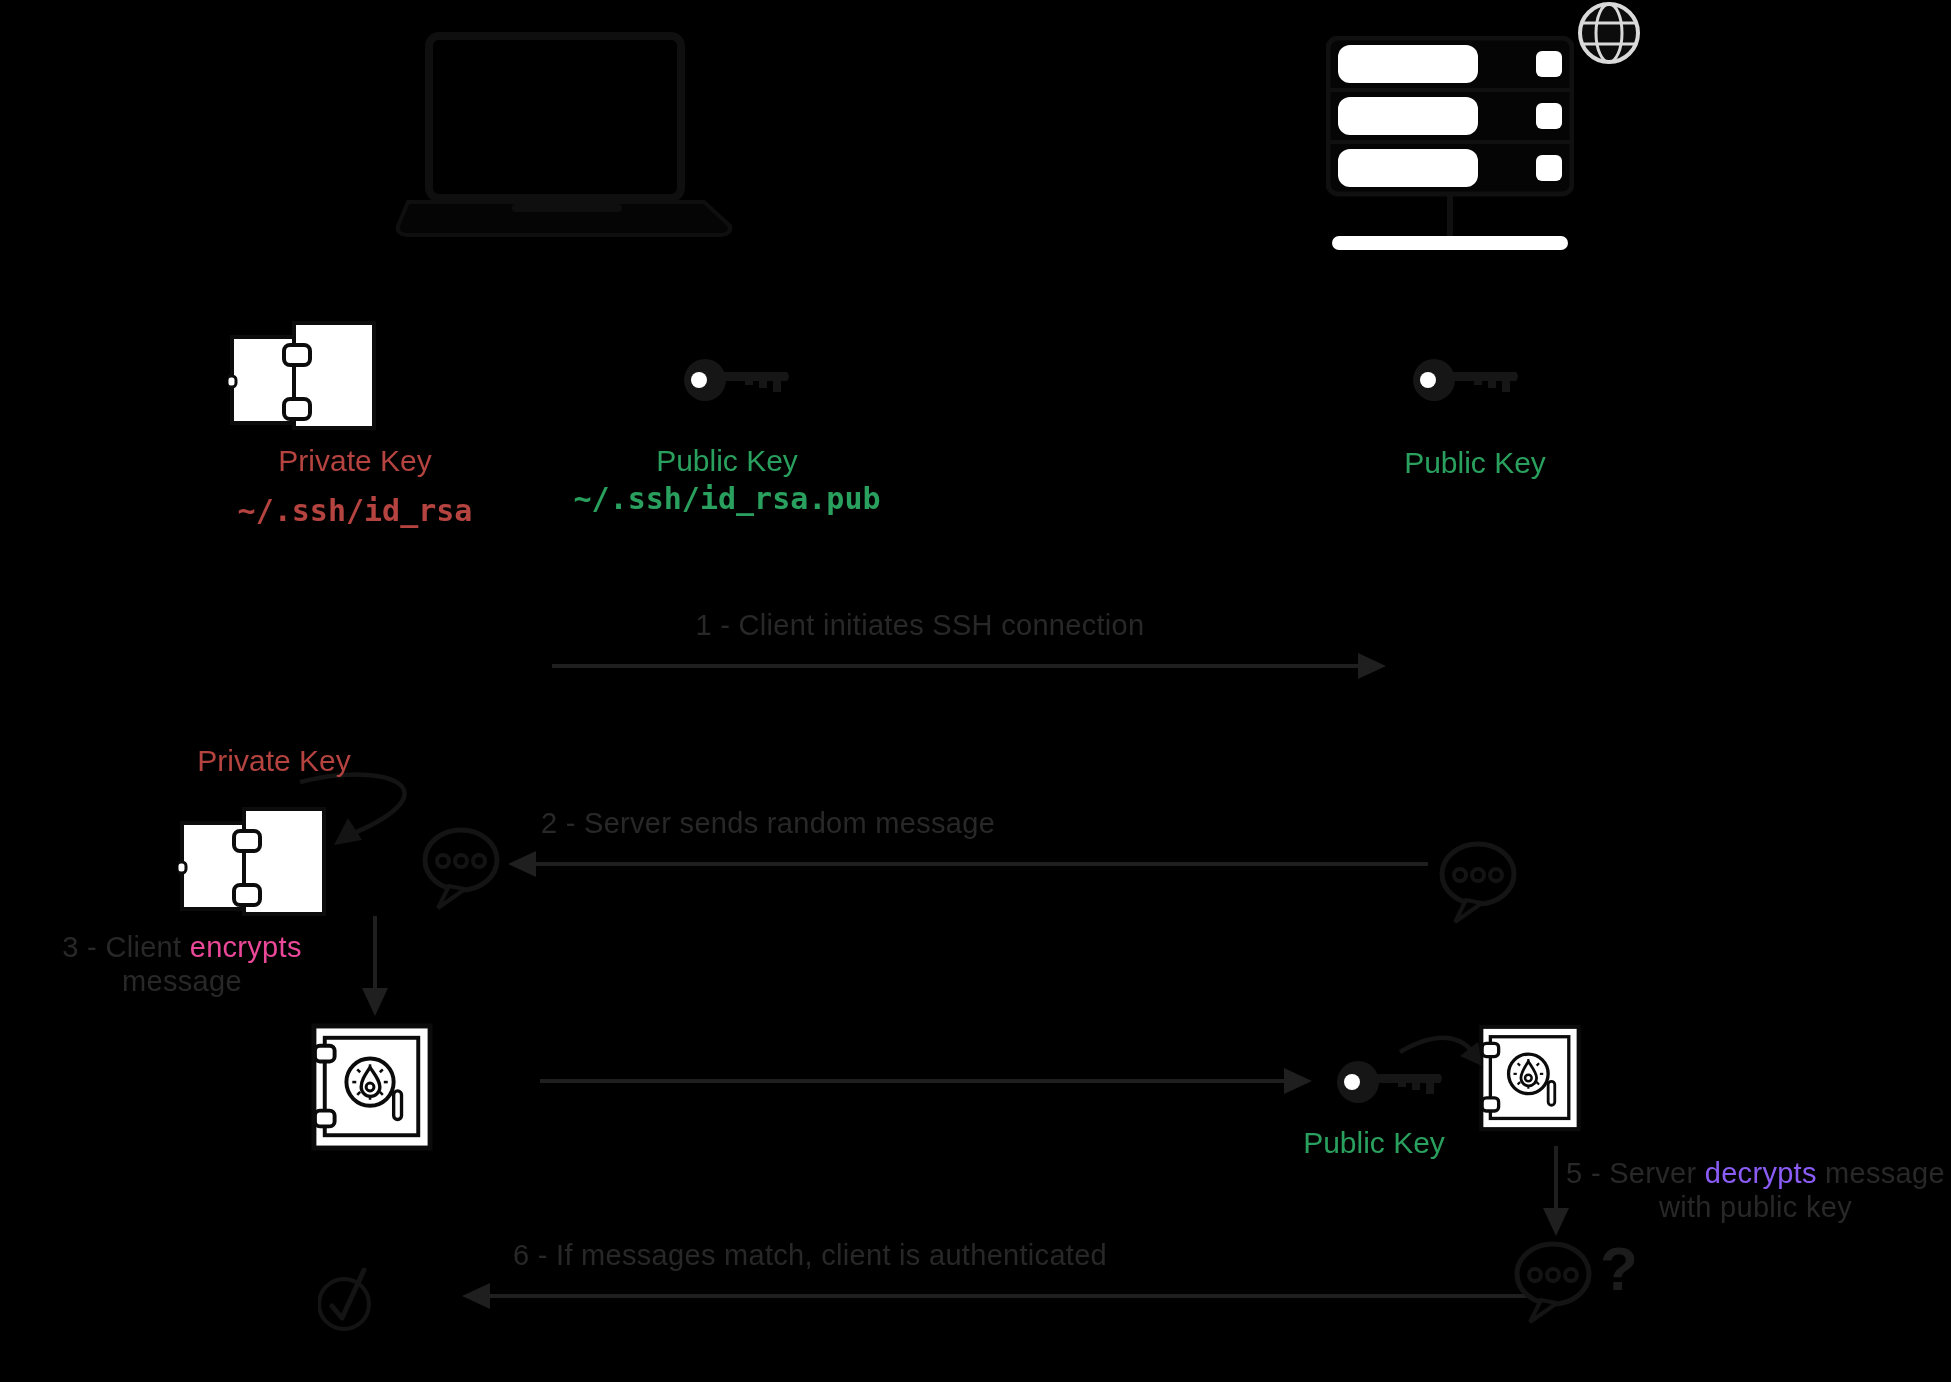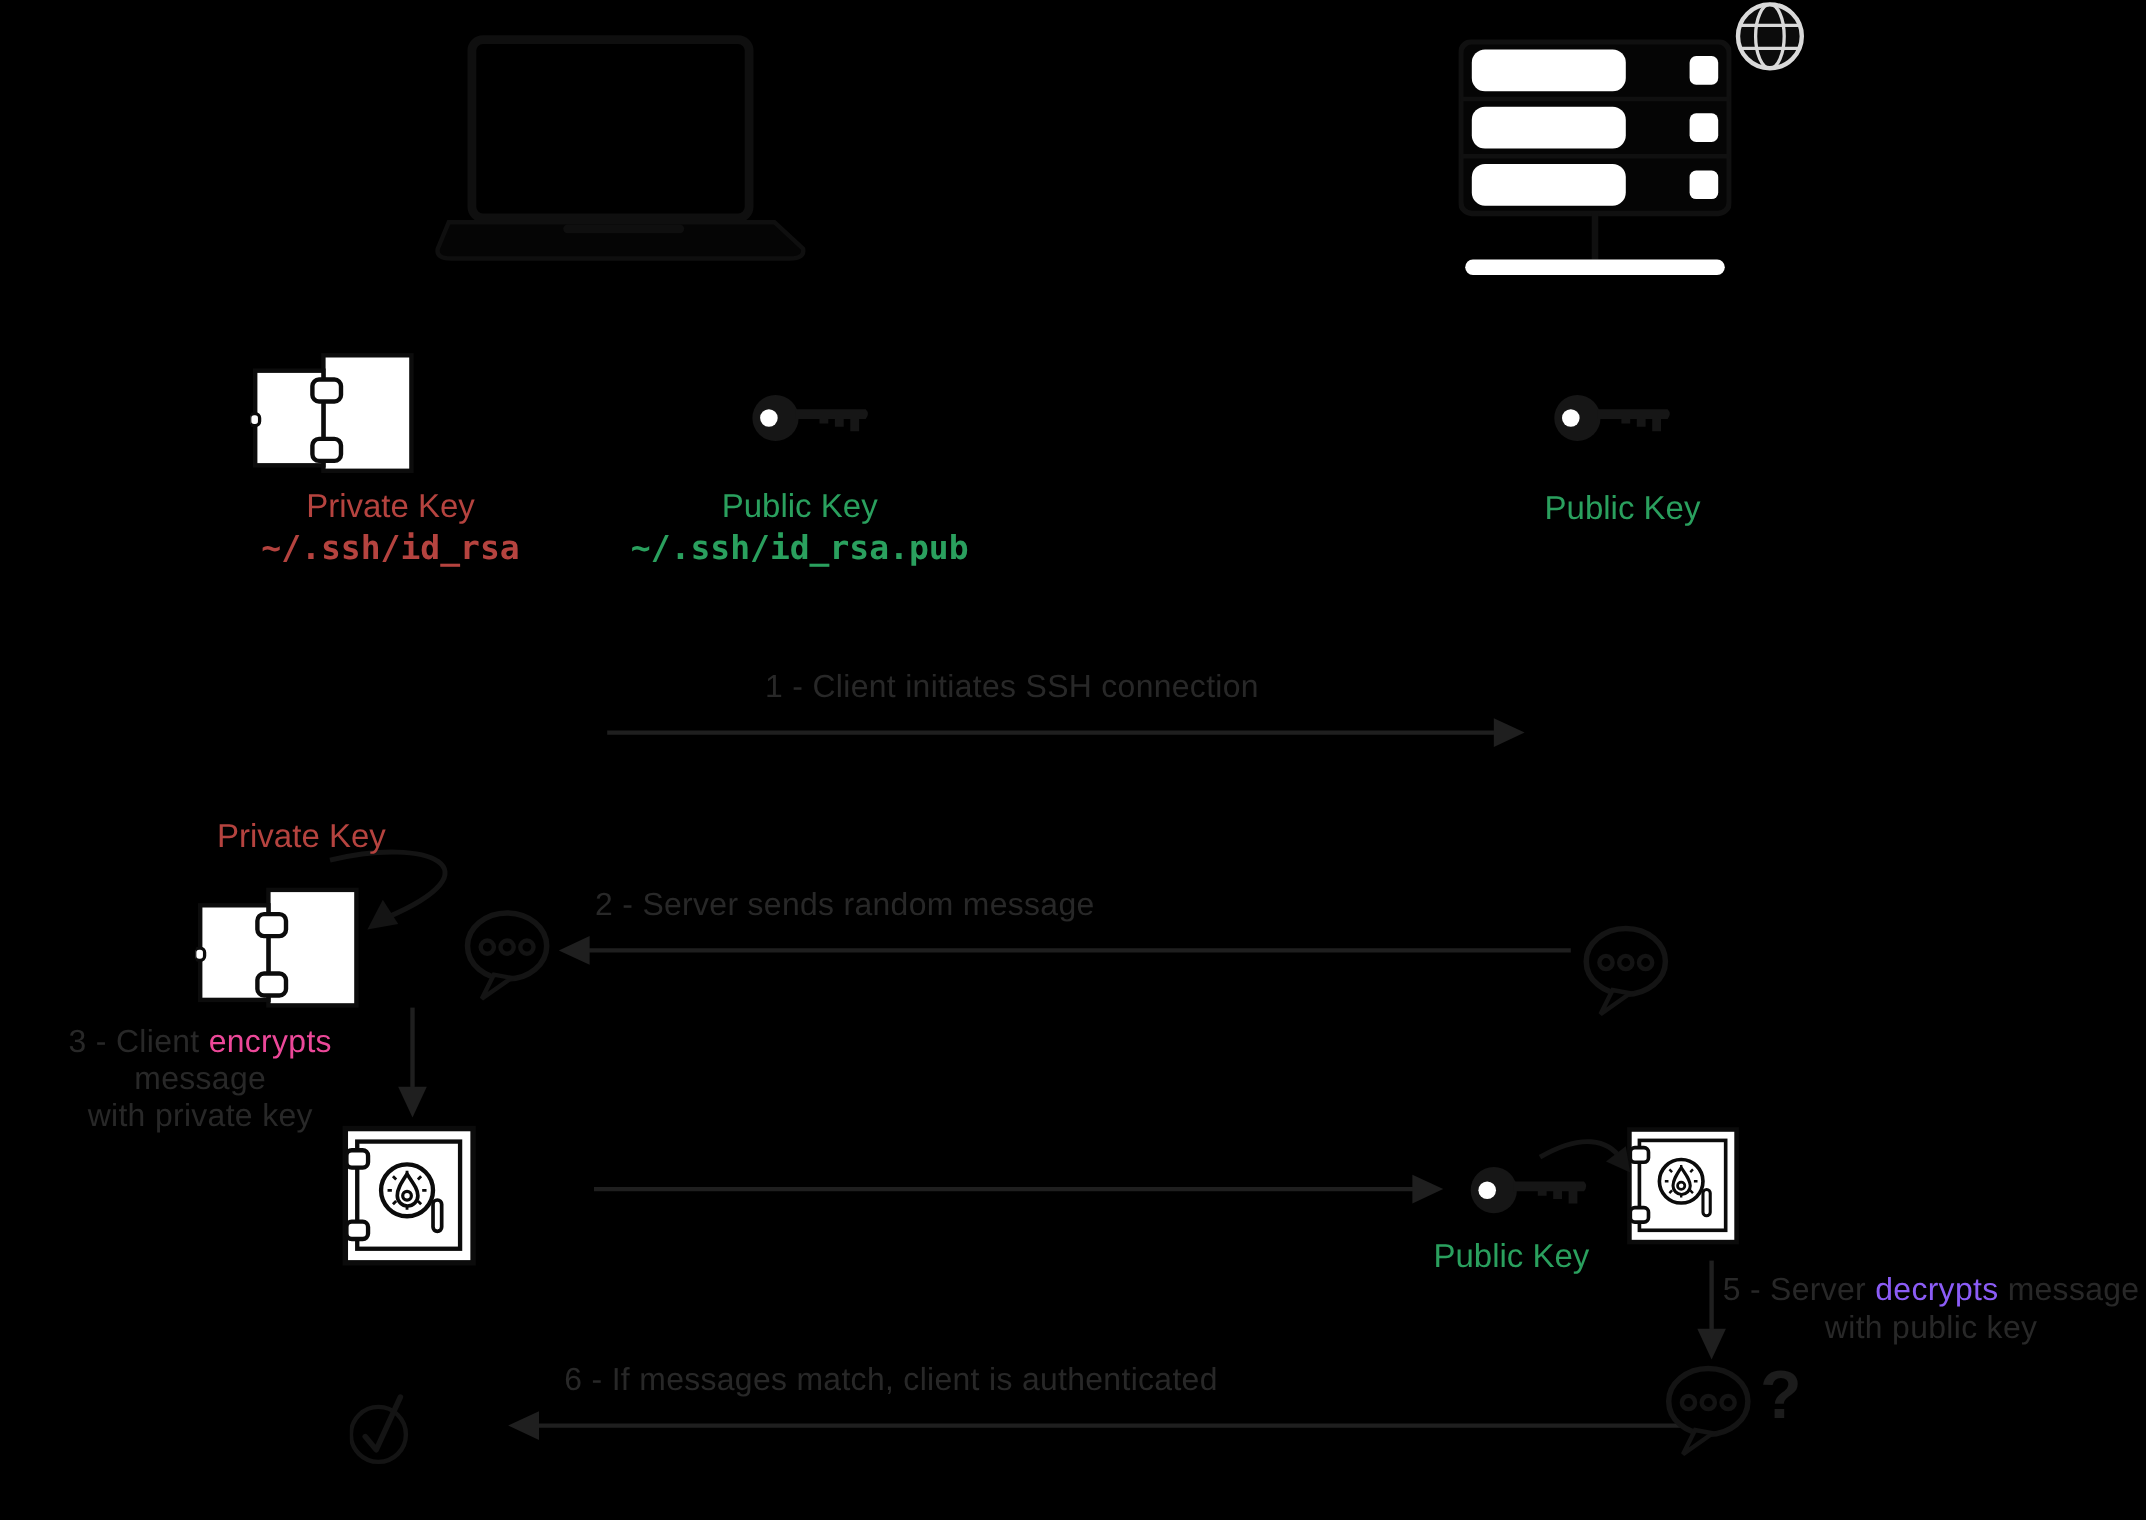--- a/index.html
+++ b/index.html
@@ -187,39 +187,38 @@
       <polygon points="334,845 362,840 348,818" fill="#141414"></polygon>
     </g>
     <g>
       <path d="M1400,1052 C1438,1030 1462,1036 1474,1054" fill="none" stroke="#141414" stroke-width="4.5"></path>
       <polygon points="1482,1066 1478,1042 1460,1056" fill="#141414"></polygon>
     </g>
   </svg>
 
   <div class="abs z4 lbl" style="left:205px;top:444px;width:300px;">
     <div class="red">Private Key</div>
-    <div class="mono red" style="margin-top:5px;">~/.ssh/id_rsa</div>
+    <div class="mono red" style="margin-top:17px;">~/.ssh/id_rsa</div>
   </div>
 
   <div class="abs z4 lbl" style="left:557px;top:444px;width:340px;">
     <div class="green">Public Key</div>
     <div class="mono green" style="margin-top:5px;">~/.ssh/id_rsa.pub</div>
   </div>
 
   <div class="abs z4 lbl green" style="left:1395px;top:446px;width:160px;">Public Key</div>
 
   <div class="abs z4 step" style="left:620px;top:608px;width:600px;">1 - Client initiates SSH connection</div>
 
   <div class="abs z4 lbl red" style="left:184px;top:744px;width:180px;">Private Key</div>
 
   <div class="abs z4 step" style="left:468px;top:806px;width:600px;">2 - Server sends random message</div>
 
   <div class="abs z4 step" style="left:0px;top:930px;width:364px;white-space:normal;">
     <div><span>3 - Client </span><span class="hl-red">encrypts</span><span> message</span></div>
-    <div>with private key</div>
   </div>
 
 
   <div class="abs z4 lbl green" style="left:1294px;top:1126px;width:160px;">Public Key</div>
 
   <div class="abs z4 step" style="left:1560px;top:1156px;width:391px;white-space:normal;">
     <div><span>5 - Server </span><span class="hl-green">decrypts</span><span> message</span></div>
     <div>with public key</div>
   </div>
 

